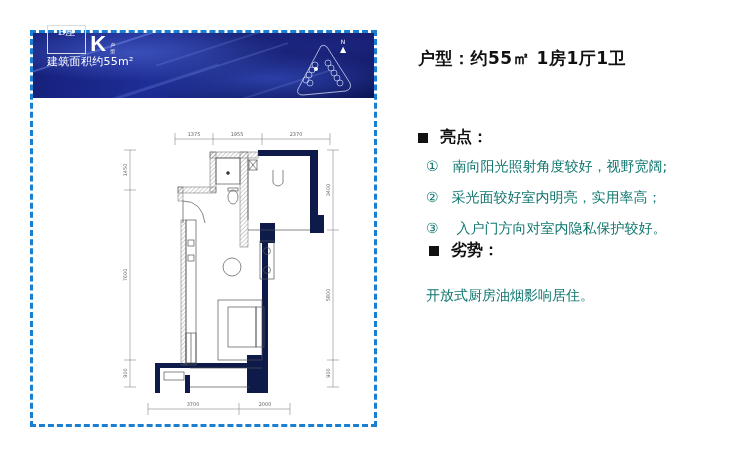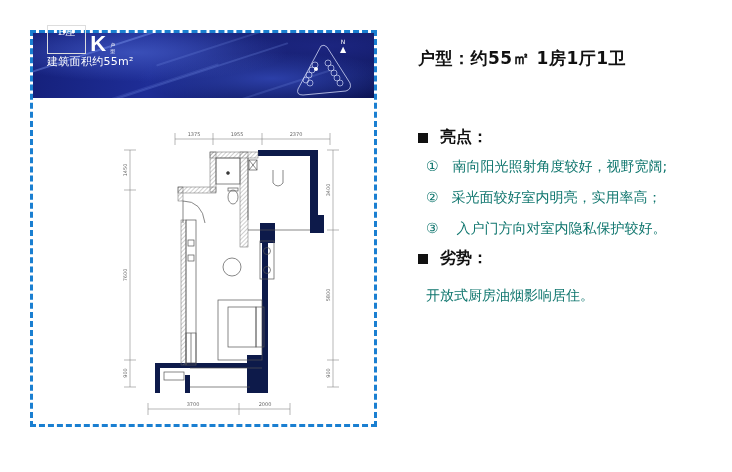--- a/index.html
+++ b/index.html
@@ -204,20 +204,20 @@
   </div>
   <div class="item" style="top:189px;font-family:Liberation Serif, serif;">
     <span class="num">②</span>
     <span>采光面较好室内明亮，实用率高；</span>
   </div>
   <div class="item" style="top:220px;font-family:Liberation Mono, monospace;">
     <span class="num">③</span>
     <span>入户门方向对室内隐私保护较好。</span>
   </div>
 
-  <div class="sec-head" style="top:248px;">
+  <div class="sec-head" style="top:240px;margin-left:11px;">
     <span class="sq"></span>
     <span>劣势：</span>
   </div>
   <div class="item" style="top:287px;">
     <span>开放式厨房油烟影响居住。</span>
   </div>
 </div>
 
 </body></html>

